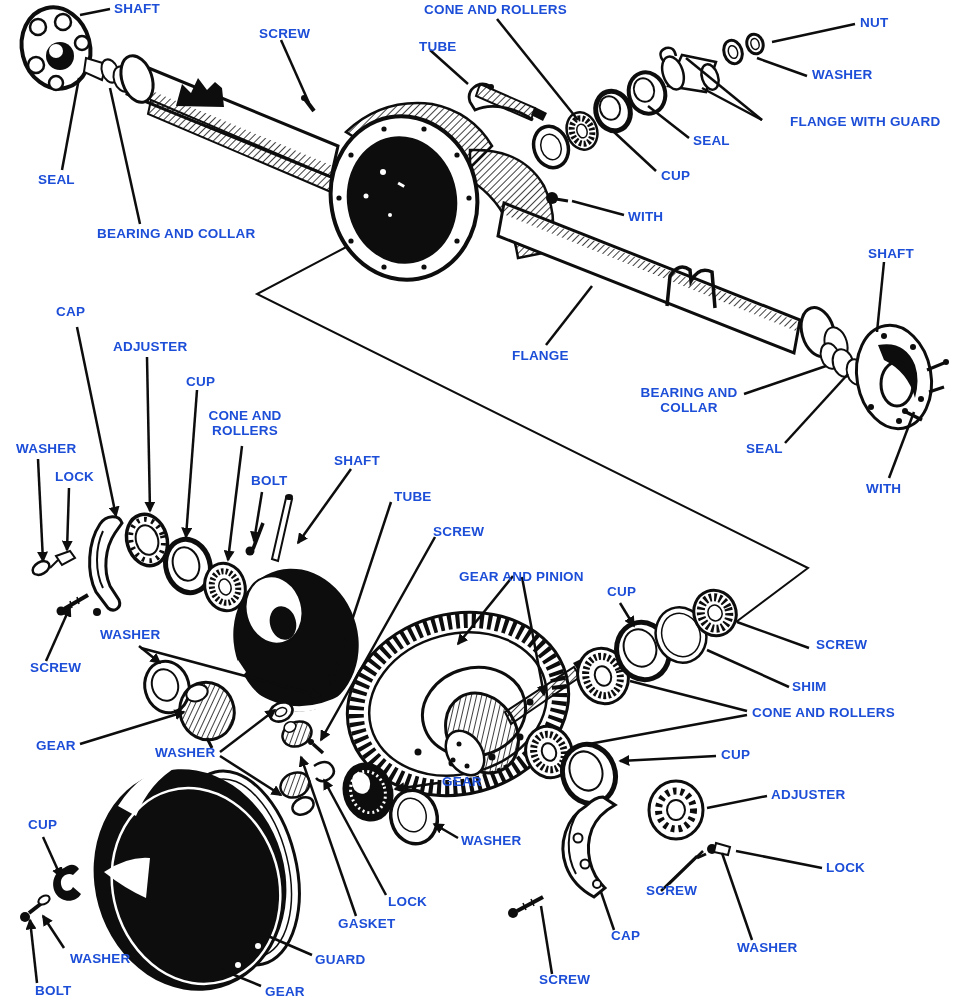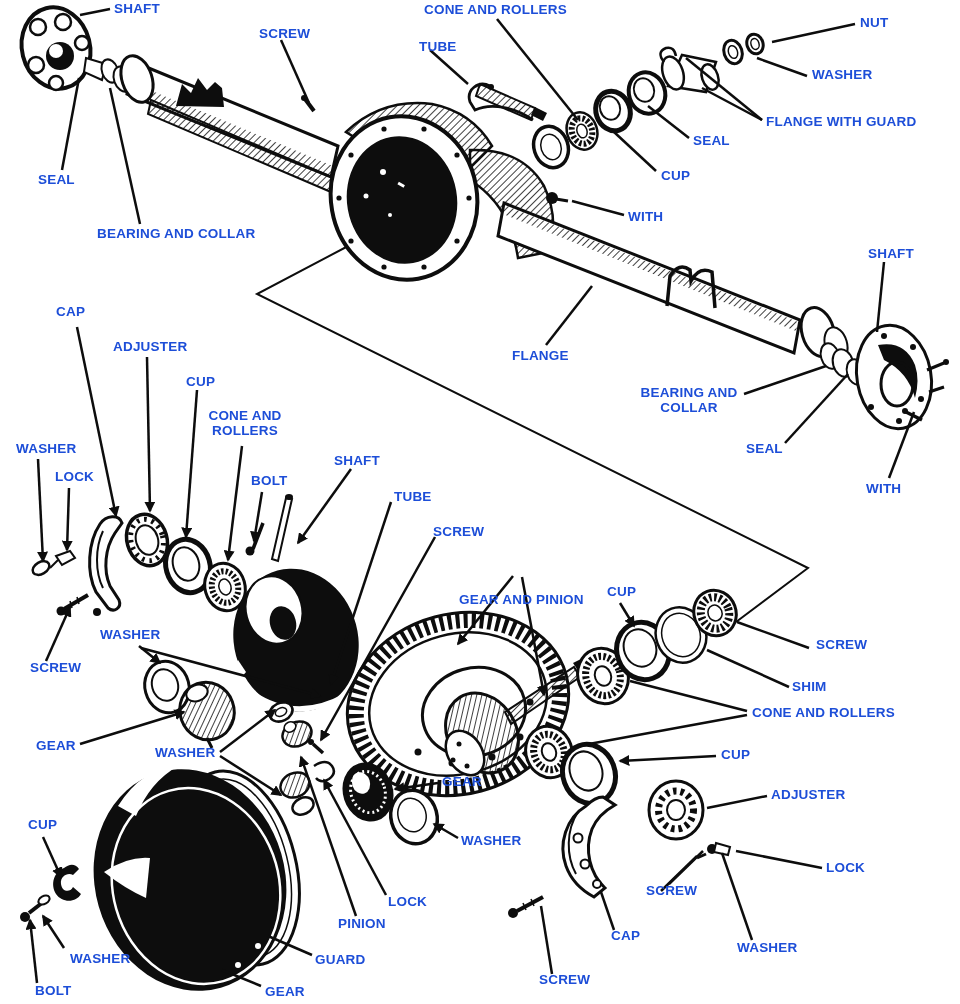--- a/index.html
+++ b/index.html
@@ -408,60 +408,60 @@
     <line class="ln" marker-end="url(#arr)" x1="37" y1="983" x2="30" y2="920"></line>
   </g>
 </svg>
 
 <div class="lbl" style="left:114px;top:1px">SHAFT</div>
 <div class="lbl" style="left:259px;top:26px">SCREW</div>
 <div class="lbl" style="left:419px;top:39px">TUBE</div>
 <div class="lbl" style="left:424px;top:2px">CONE AND ROLLERS</div>
 <div class="lbl" style="left:860px;top:15px">NUT</div>
 <div class="lbl" style="left:812px;top:67px">WASHER</div>
-<div class="lbl" style="left:766px;top:114px">FLANGE WITH GUARD</div>
+<div class="lbl" style="left:790px;top:114px">FLANGE WITH GUARD</div>
 <div class="lbl" style="left:693px;top:133px">SEAL</div>
 <div class="lbl" style="left:661px;top:168px">CUP</div>
 <div class="lbl" style="left:628px;top:209px">WITH</div>
 <div class="lbl" style="left:38px;top:172px">SEAL</div>
 <div class="lbl" style="left:97px;top:226px">BEARING AND COLLAR</div>
 <div class="lbl" style="left:512px;top:348px">FLANGE</div>
 <div class="lbl" style="left:868px;top:246px">SHAFT</div>
 <div class="lbl c" style="left:637px;top:386px;width:104px">BEARING AND COLLAR</div>
 <div class="lbl" style="left:746px;top:441px">SEAL</div>
 <div class="lbl" style="left:866px;top:481px">WITH</div>
 <div class="lbl" style="left:56px;top:304px">CAP</div>
 <div class="lbl" style="left:113px;top:339px">ADJUSTER</div>
 <div class="lbl" style="left:186px;top:374px">CUP</div>
 <div class="lbl c" style="left:203px;top:409px;width:84px">CONE AND ROLLERS</div>
 <div class="lbl" style="left:16px;top:441px">WASHER</div>
 <div class="lbl" style="left:55px;top:469px">LOCK</div>
 <div class="lbl" style="left:251px;top:473px">BOLT</div>
 <div class="lbl" style="left:334px;top:453px">SHAFT</div>
 <div class="lbl" style="left:394px;top:489px">TUBE</div>
 <div class="lbl" style="left:433px;top:524px">SCREW</div>
-<div class="lbl" style="left:459px;top:592px">GEAR AND PINION</div>
+<div class="lbl" style="left:459px;top:569px">GEAR AND PINION</div>
 <div class="lbl" style="left:607px;top:584px">CUP</div>
 <div class="lbl" style="left:816px;top:637px">SCREW</div>
 <div class="lbl" style="left:792px;top:679px">SHIM</div>
 <div class="lbl" style="left:752px;top:705px">CONE AND ROLLERS</div>
 <div class="lbl" style="left:721px;top:747px">CUP</div>
 <div class="lbl" style="left:771px;top:787px">ADJUSTER</div>
 <div class="lbl" style="left:826px;top:860px">LOCK</div>
 <div class="lbl" style="left:646px;top:883px">SCREW</div>
 <div class="lbl" style="left:611px;top:928px">CAP</div>
 <div class="lbl" style="left:737px;top:940px">WASHER</div>
 <div class="lbl" style="left:539px;top:972px">SCREW</div>
 <div class="lbl" style="left:100px;top:627px">WASHER</div>
 <div class="lbl" style="left:30px;top:660px">SCREW</div>
 <div class="lbl" style="left:36px;top:738px">GEAR</div>
 <div class="lbl" style="left:155px;top:745px">WASHER</div>
 <div class="lbl" style="left:442px;top:774px">GEAR</div>
 <div class="lbl" style="left:461px;top:833px">WASHER</div>
 <div class="lbl" style="left:388px;top:894px">LOCK</div>
-<div class="lbl" style="left:338px;top:916px">PINION</div>
+<div class="lbl" style="left:338px;top:916px">GASKET</div>
 <div class="lbl" style="left:315px;top:952px">GUARD</div>
 <div class="lbl" style="left:265px;top:984px">GEAR</div>
 <div class="lbl" style="left:28px;top:817px">CUP</div>
 <div class="lbl" style="left:70px;top:951px">WASHER</div>
 <div class="lbl" style="left:35px;top:983px">BOLT</div>
 
 </div>
 
 </body></html>

